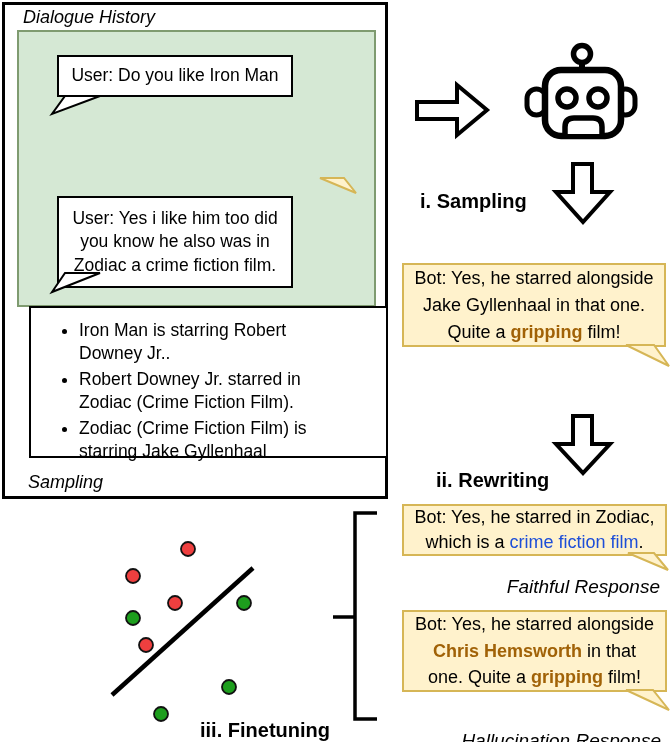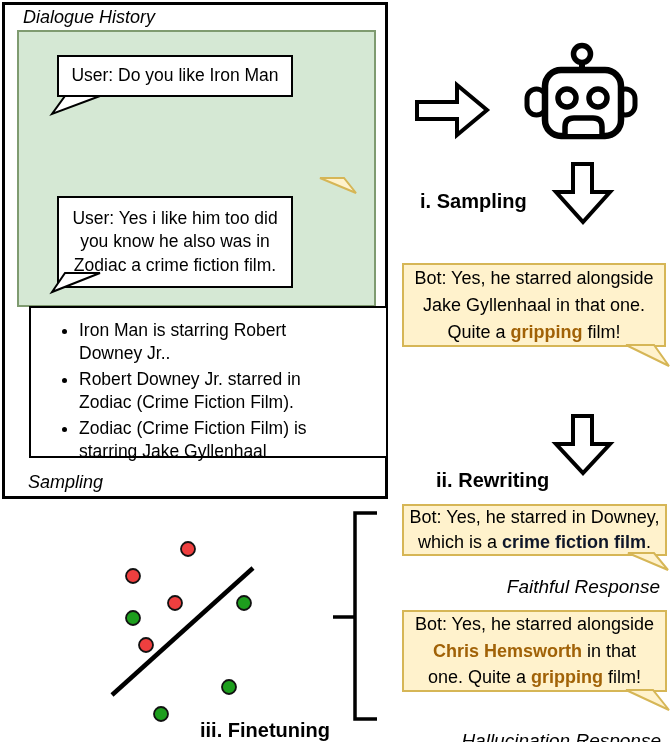--- a/index.html
+++ b/index.html
@@ -24,21 +24,21 @@
   .knowledge-box li{font-size:17.5px;line-height:23px;margin-bottom:3px;}
   .knowledge-box li span{white-space:pre-line;}
   .knowledge-label{left:28px;top:472px;font-style:italic;font-size:18px;}
   
   .resp-bubble{white-space:pre-line;text-align:center;font-size:18px;
                display:flex;align-items:center;justify-content:center;}
   .sys-b{left:402px;top:263px;width:264px;height:84px;line-height:27px;}
   .faith-b{left:402px;top:504px;width:265px;height:52px;line-height:25px;}
   .hall-b{left:402px;top:610px;width:265px;height:82px;line-height:26.5px;}
   .hl-red{color:#a16207;font-weight:bold;}
-  .hl-green{color:#0f172a;font-weight:bold;}
+  .hl-green{color:#1d4ed8;font-weight:normal;}
   .resp-label{font-style:italic;font-size:19px;text-align:right;}
   .sys-label{left:402px;top:356px;width:246px;}
   .faith-label{left:402px;top:576px;width:258px;}
   .hall-label{left:402px;top:730px;width:259px;}
   .step-label{font-weight:bold;font-size:20px;}
   .step-sampling{left:420px;top:190px;}
   .step-rewriting{left:436px;top:437px;margin-top:32px;}
   .step-finetuning{left:200px;top:719px;}
   svg.overlay{position:absolute;left:0;top:0;pointer-events:none;}
 </style>
@@ -73,21 +73,21 @@
   </div>
   <div class="abs knowledge-label">Sampling</div>
 
   <div class="abs resp-bubble yellow-b sys-b">
     <span><span>Bot: Yes, he starred alongside
 Jake Gyllenhaal in that one.
 Quite a </span><span class="hl-red">gripping</span><span> film!</span></span>
   </div>
 
   <div class="abs resp-bubble yellow-b faith-b">
-    <span><span>Bot: Yes, he starred in Downey,
+    <span><span>Bot: Yes, he starred in Zodiac,
 which is a </span><span class="hl-green">crime fiction film</span><span>.</span></span>
   </div>
   <div class="abs resp-label faith-label">Faithful Response</div>
 
   <div class="abs resp-bubble yellow-b hall-b">
     <span><span>Bot: Yes, he starred alongside
 </span><span class="hl-red">Chris Hemsworth</span><span> in that
 one. Quite a </span><span class="hl-red">gripping</span><span> film!</span></span>
   </div>
   <div class="abs resp-label hall-label">Hallucination Response</div>

